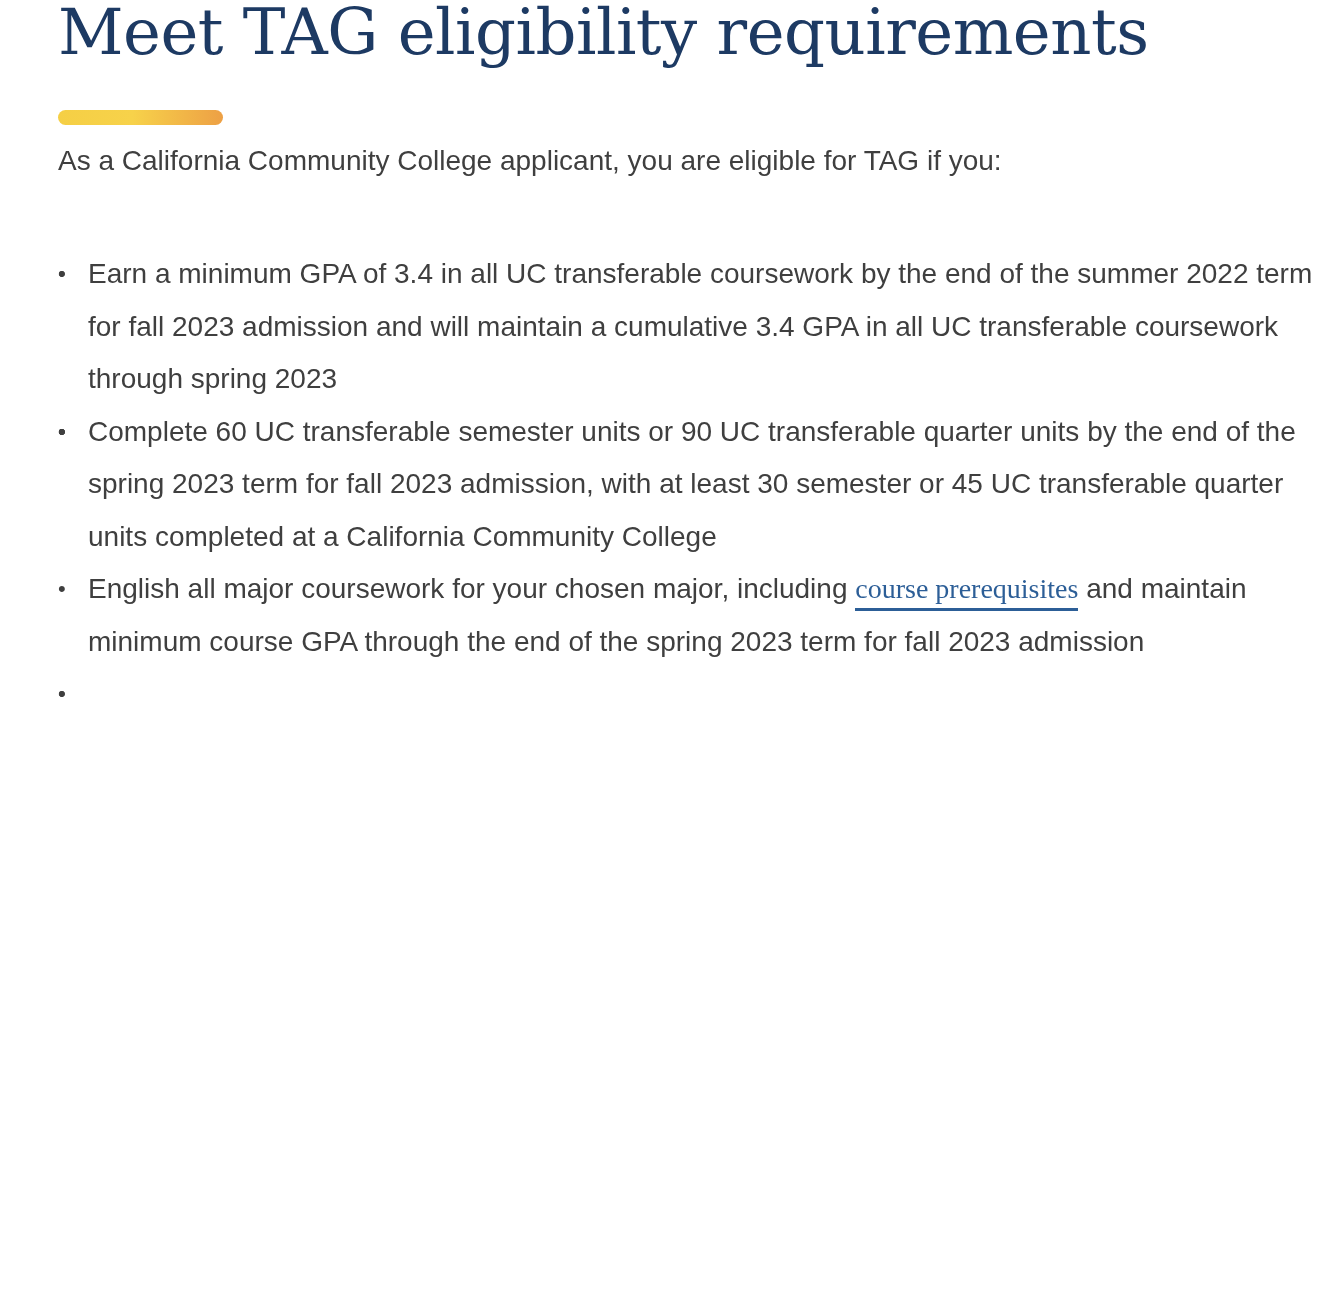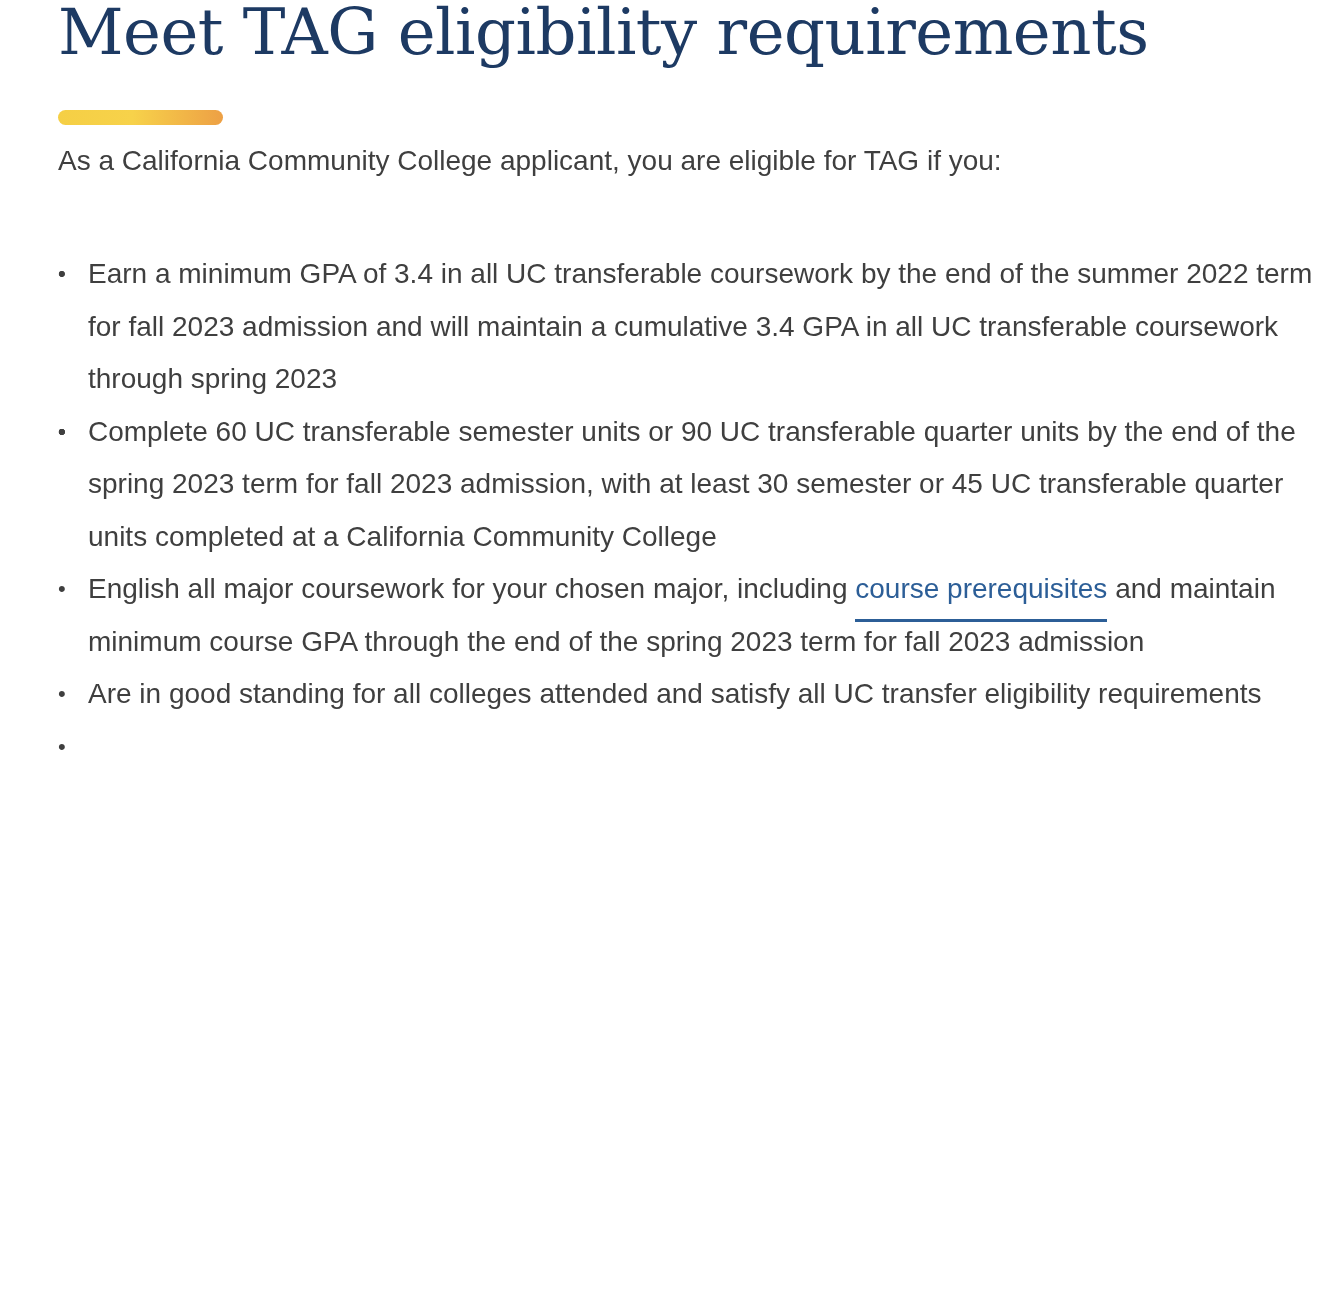--- a/index.html
+++ b/index.html
@@ -34,35 +34,36 @@
     font-family: "Liberation Sans", sans-serif;
     font-size: 28px; line-height: 52.5px; color: #3f3f3f;
   }
   .req-list li { position: relative; padding-left: 30px; }
   .req-list li .bullet {
     position: absolute; left: 0; top: 0; font-size: 22px;
   }
   .link {
     color: #2c5e97; text-decoration: none;
     border-bottom: 3px solid #2c5e97;
-    padding-bottom: 15px;
+    padding-bottom: 4px;
+    font-family: Liberation Serif, serif;
   }
 </style>
 </head>
 <body>
 
 <div class="page">
   <h1 class="title">Meet TAG eligibility requirements</h1>
   <div class="accent-bar"></div>
   <p class="intro">As a California Community College applicant, you are eligible for TAG if you:</p>
 
   <ul class="req-list">
     <li><span class="bullet">•</span></li>
     <li><span class="bullet">•</span><span>Earn a minimum GPA of 3.4 in all UC transferable coursework by the end of the summer 2022 term for fall 2023 admission and will maintain a cumulative 3.4 GPA in all UC transferable coursework through spring 2023</span></li>
     <li><span class="bullet">•</span></li>
     <li><span class="bullet">•</span></li>
     <li><span class="bullet">•</span></li>
     <li><span class="bullet">•</span><span>Complete 60 UC transferable semester units or 90 UC transferable quarter units by the end of the spring 2023 term for fall 2023 admission, with at least 30 semester or 45 UC transferable quarter units completed at a California Community College</span></li>
     <li><span class="bullet">•</span><span>English all major coursework for your chosen major, including </span><a class="link" href="#">course prerequisites</a><span> and maintain minimum course GPA through the end of the spring 2023 term for fall 2023 admission</span></li>
-    <li><span class="bullet">•</span><span>Are in good standing for all colleges attended and satisfy all UC transfer eligibility requirements</span></li>
+    <li><span class="bullet">•</span></li>
     <li><span class="bullet">•</span></li>
   </ul>
 </div>
 
 </body></html>

